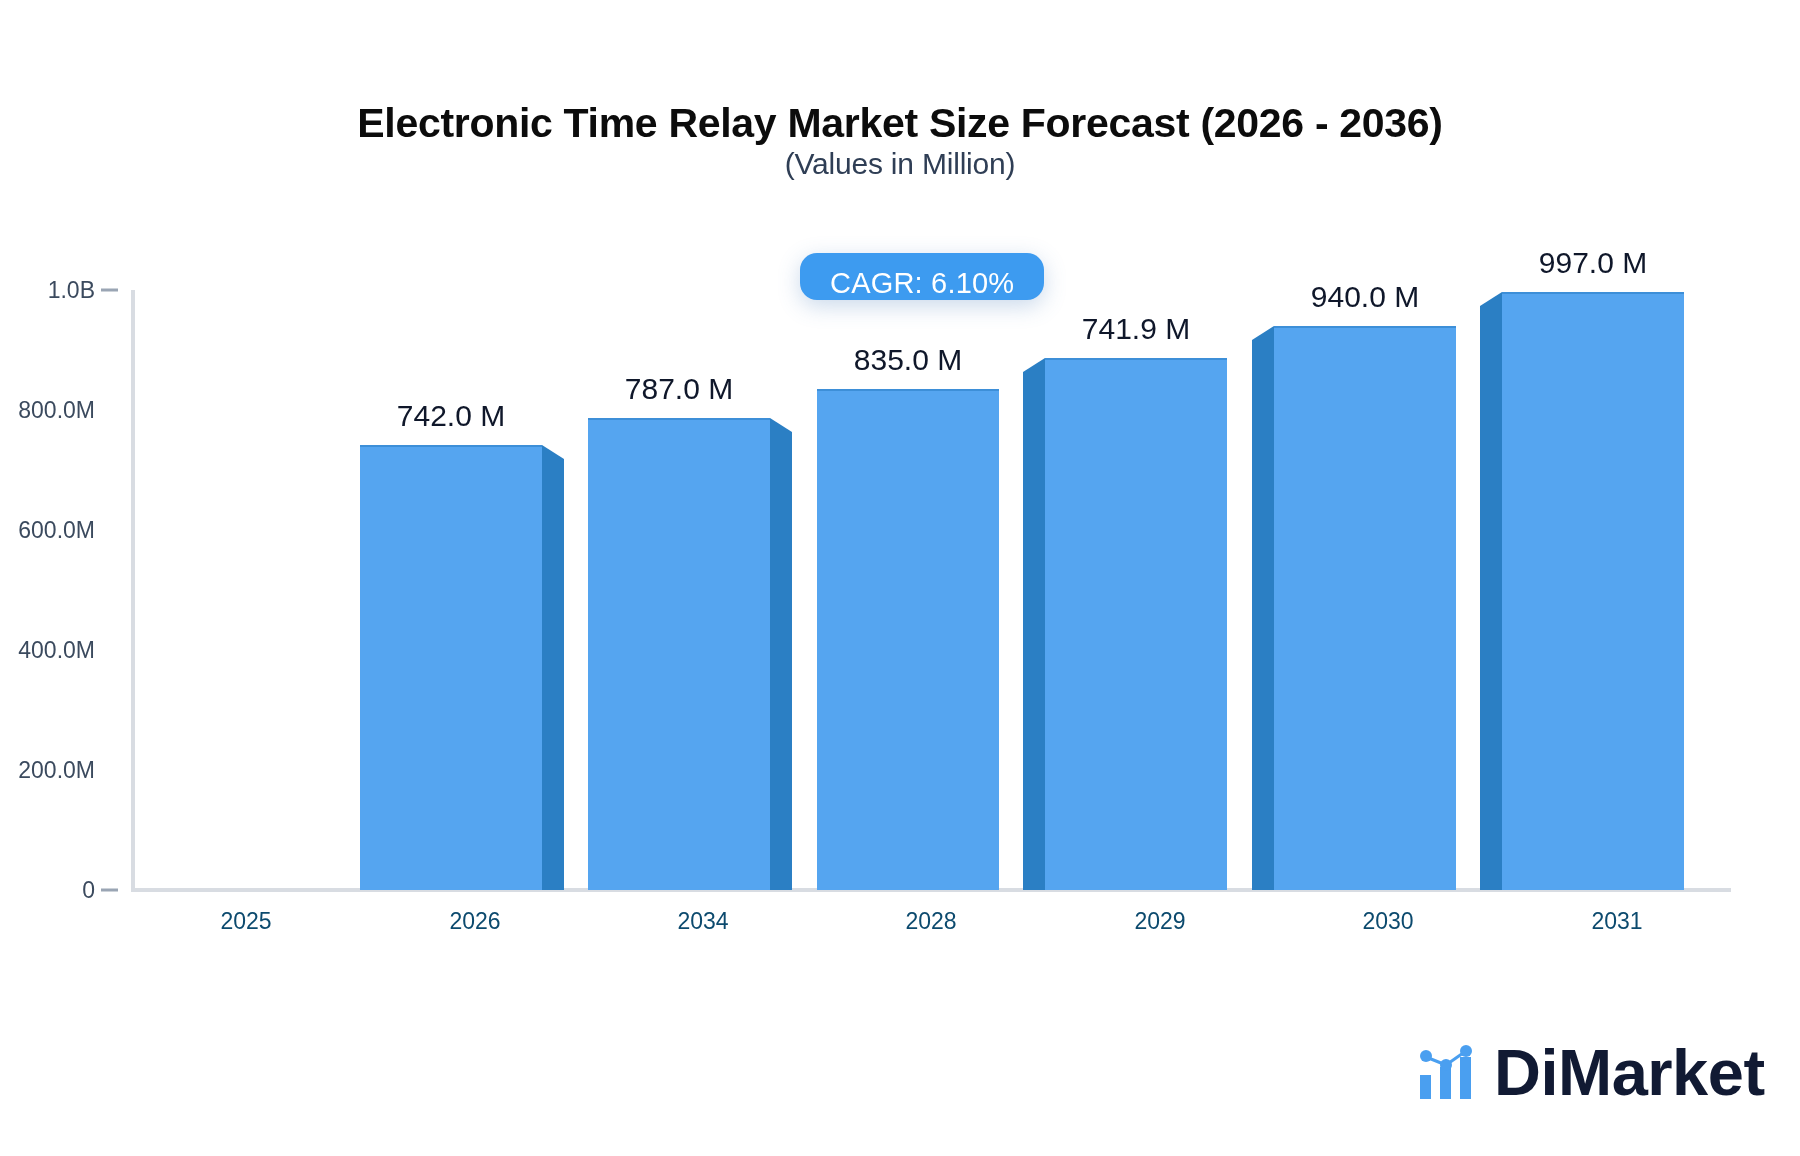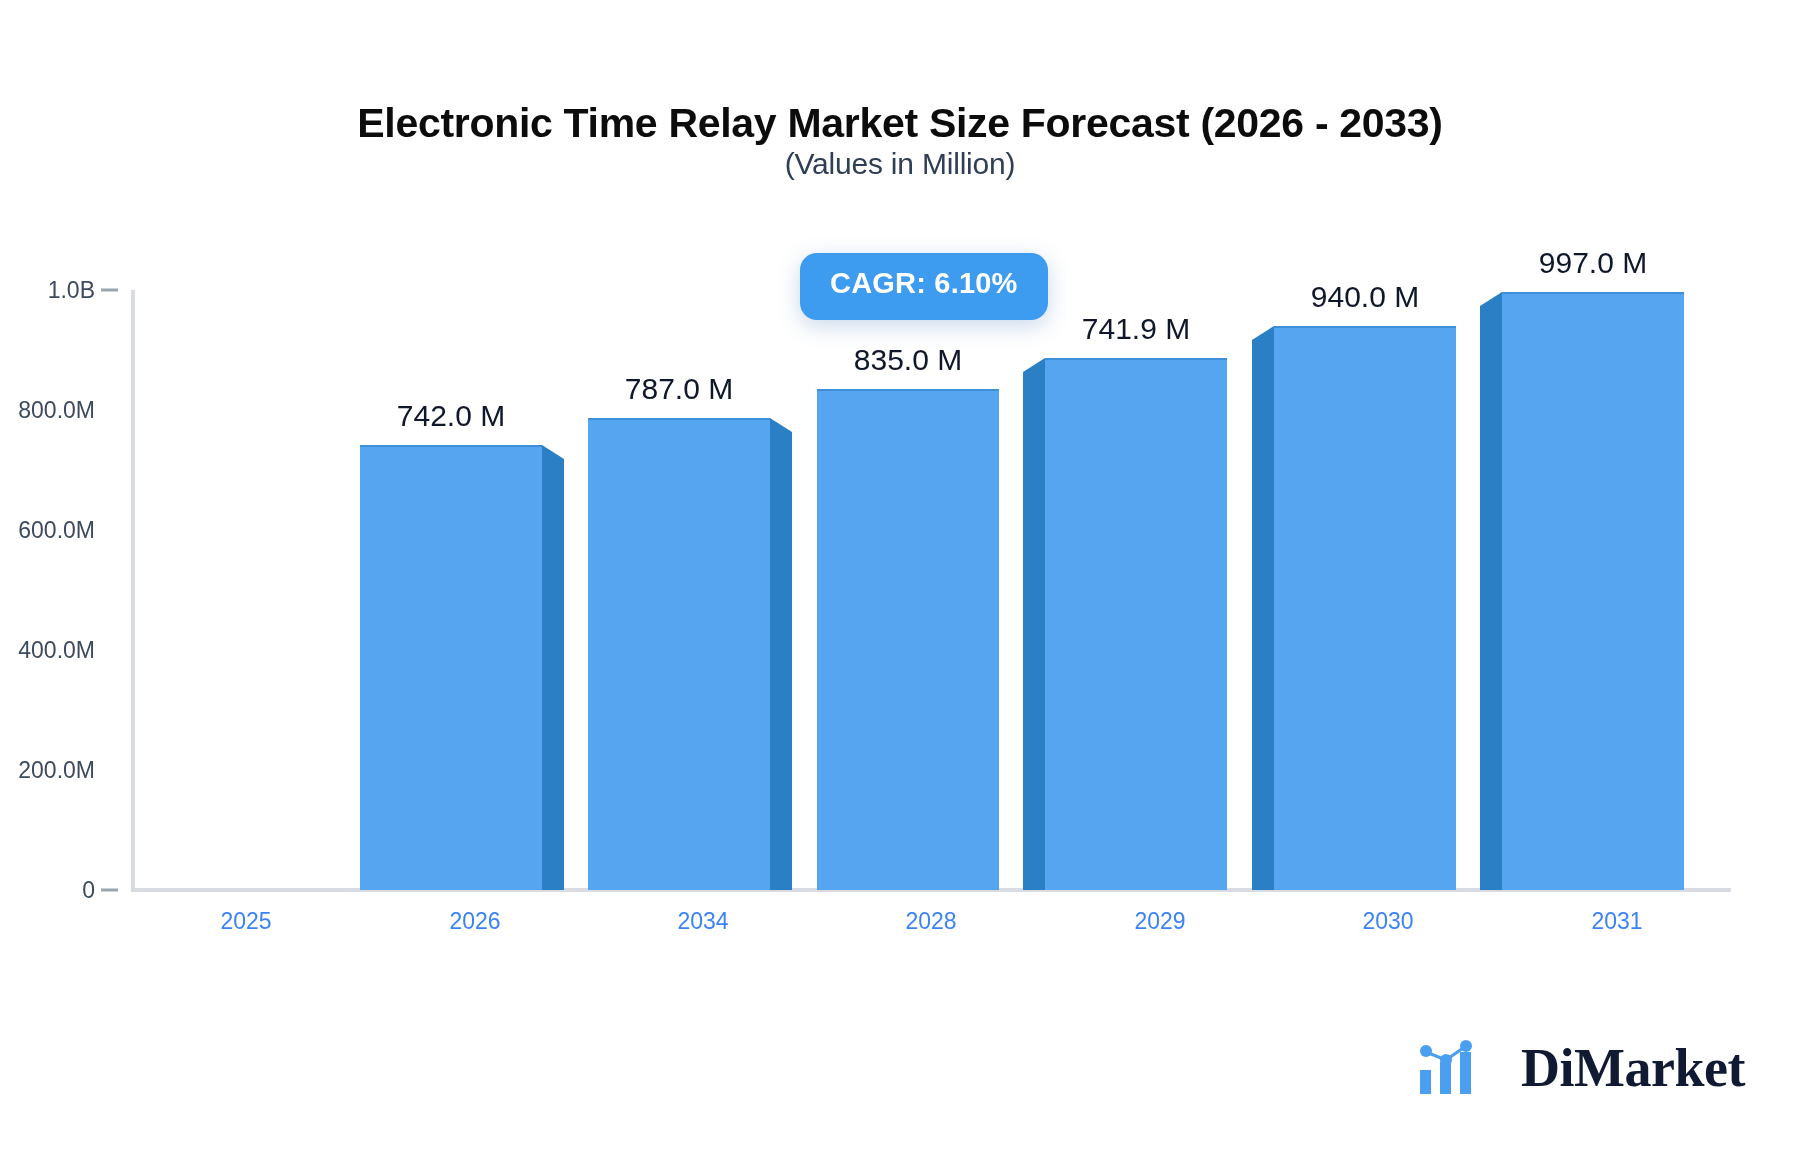--- a/index.html
+++ b/index.html
@@ -40,25 +40,25 @@
     color: #2f3e55;
     letter-spacing: -0.2px;
     font-family: "Liberation Sans", sans-serif;
   }
 
   
   .cagr-badge {
     position: absolute;
     left: 800px;
     top: 253px;
-    padding: 14px 30px 20px 30px;
+    padding: 14px 30px 0 30px;
     background: #3d9bf0;
     color: #ffffff;
     font-size: 29px;
-    font-weight: 700;
+    font-weight: 400;
     border-radius: 17px;
     letter-spacing: 0.2px;
     box-shadow: 0 6px 22px rgba(80,130,190,0.30);
     white-space: nowrap;
     z-index: 40;
   }
 
   
   .plot {
     position: absolute;
@@ -145,52 +145,51 @@
     color: #0f172a;
     white-space: nowrap;
     font-family: "Liberation Sans", sans-serif;
   }
 
   .xtick {
     position: absolute;
     top: 908px;
     text-align: center;
     font-size: 23px;
-    color: #3b82f6;
+    color: #0c4a6e;
     font-family: "Liberation Sans", sans-serif;
     transform: translateX(-50%);
   }
 
   
   .logo {
     position: absolute;
     left: 1418px;
     top: 1040px;
     display: flex;
     align-items: center;
     gap: 14px;
   }
   .logo-mark { display: block; }
   .logo-text {
-    font-family: Liberation Serif, serif;
-    font-size: 54px;
+    font-family: Liberation Sans, sans-serif;
+    font-size: 65px;
     font-weight: 700;
     color: #111a33;
     letter-spacing: -0.5px;
     line-height: 1;
-    margin-left: 27px;
   }
 </style>
 </head>
 <body>
 
 <div id="page">
 
   <div class="title-block">
-    <div class="chart-title">Electronic Time Relay Market Size Forecast (2026 - 2033)</div>
+    <div class="chart-title">Electronic Time Relay Market Size Forecast (2026 - 2036)</div>
     <div class="chart-subtitle">(Values in Million)</div>
   </div>
 
   <div class="plot">
 
     <div class="axis-y-line"></div>
     <div class="axis-x-line"></div>
 
     <div class="ytick" style="top:290px">1.0B</div>
     <div class="ytick-dash" style="top:290px"></div>

